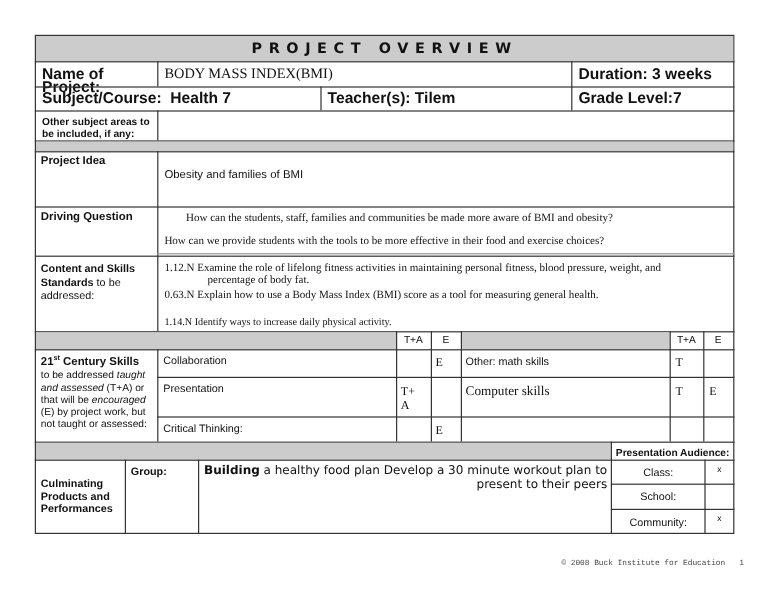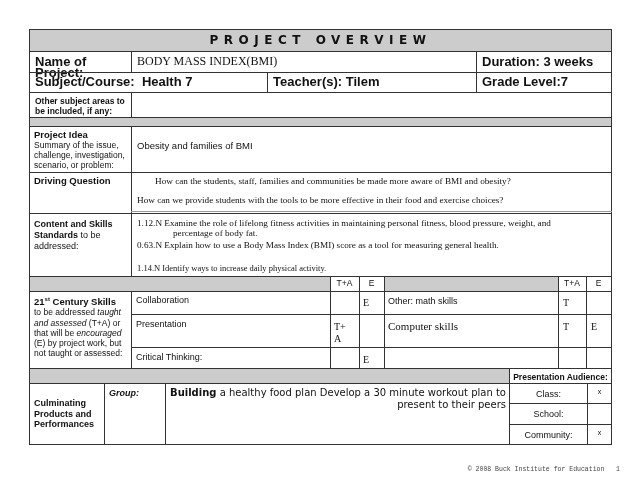--- a/index.html
+++ b/index.html
@@ -40,21 +40,20 @@
 <div class="abs lbl small" style="left:30px;top:93px;width:100px;font-size:8.5px;line-height:10px;">Other subject areas to be included, if any:</div>
 <div class="vl" style="left:131px;top:92px;height:25px;"></div>
 <div class="abs" style="left:137px;top:96px;font-size:10px;"></div>
 <div class="hl" style="left:29px;top:117px;width:583px;"></div>
 
 <div class="abs gray" style="left:30px;top:118px;width:581px;height:8px;"></div>
 <div class="hl" style="left:29px;top:126px;width:583px;"></div>
 
 <div class="abs" style="left:34px;top:129px;width:96px;">
   <div style="font-size:9.5px;font-weight:bold;line-height:11px;">Project Idea</div>
-  <div style="font-size:8.5px;line-height:10px;">Summary of the issue, challenge, investigation, scenario, or problem:</div>
 </div>
 <div class="vl" style="left:131px;top:126px;height:150px;"></div>
 <div class="abs" style="left:137px;top:140px;font-size:9.5px;">Obesity and families of BMI</div>
 <div class="hl" style="left:29px;top:172px;width:583px;"></div>
 
 <div class="abs" style="left:34px;top:175px;font-size:9.5px;font-weight:bold;">Driving Question</div>
 <div class="abs serif" style="left:155px;top:176px;font-size:9.2px;white-space:nowrap;">How can the students, staff, families and communities be made more aware of BMI and obesity?</div>
 <div class="abs serif" style="left:137px;top:195px;font-size:9.2px;white-space:nowrap;">How can we provide students with the tools to be more effective in their food and exercise choices?</div>
 <div class="hl" style="left:131px;top:211px;width:481px;background:#999;"></div>
 <div class="hl" style="left:29px;top:213px;width:583px;"></div>
@@ -115,21 +114,21 @@
 
 <div class="hl" style="left:29px;top:368px;width:583px;"></div>
 
 <div class="abs gray" style="left:30px;top:369px;width:479px;height:14px;"></div>
 <div class="vl" style="left:509px;top:368px;height:77px;"></div>
 <div class="abs" style="left:510px;top:372px;width:101px;text-align:center;font-size:8.5px;font-weight:bold;">Presentation Audience:</div>
 <div class="hl" style="left:29px;top:383px;width:583px;"></div>
 
 <div class="abs" style="left:34px;top:398px;width:70px;font-size:9px;font-weight:bold;line-height:10.5px;">Culminating Products and Performances</div>
 <div class="vl" style="left:104px;top:383px;height:62px;"></div>
-<div class="abs" style="left:109px;top:388px;font-size:9px;font-weight:bold;font-style:italic;">Group:</div>
+<div class="abs" style="left:109px;top:388px;font-size:9px;font-weight:bold;">Group:</div>
 <div class="vl" style="left:165px;top:383px;height:62px;"></div>
 <div class="abs mono" style="left:170px;top:387px;width:336px;font-family:'DejaVu Sans', sans-serif;font-size:10px;line-height:12px;">
   <b>Building</b><span> a healthy food plan Develop a 30 minute workout plan to present to their peers</span>
 </div>
 
 <div class="vl" style="left:587px;top:383px;height:62px;"></div>
 <div class="hl" style="left:509px;top:403px;width:103px;"></div>
 <div class="hl" style="left:509px;top:424px;width:103px;"></div>
 
 <div class="abs" style="left:510px;top:389px;width:77px;text-align:center;font-size:9px;">Class:</div>

